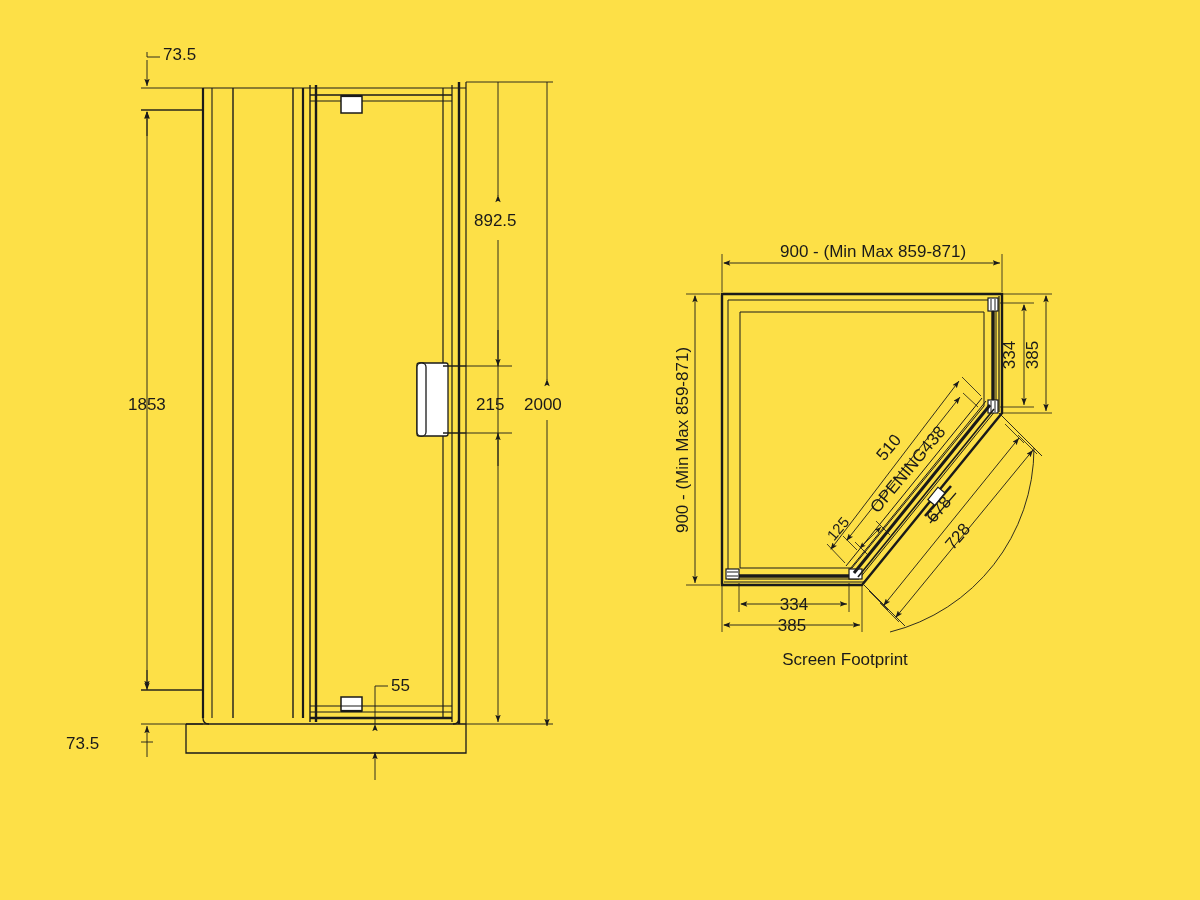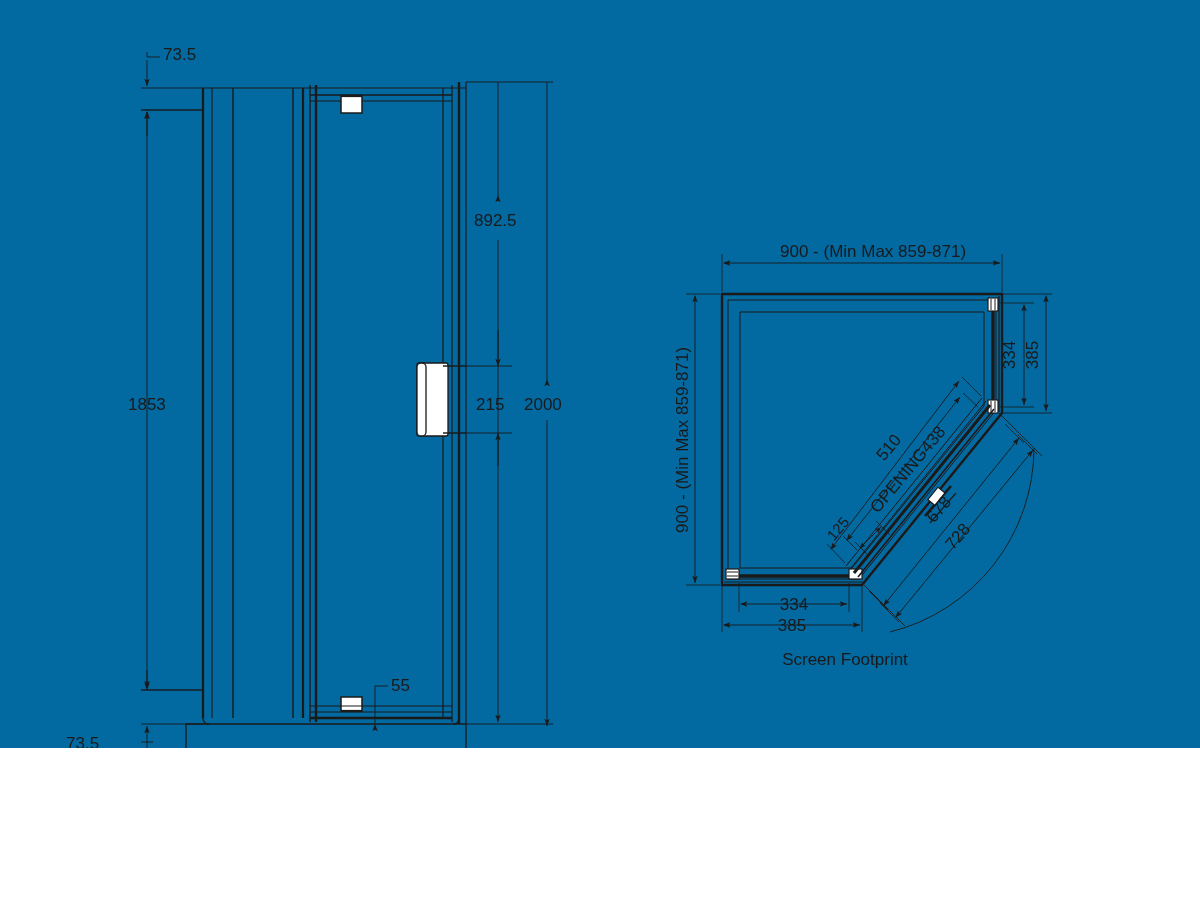--- a/index.html
+++ b/index.html
@@ -4,22 +4,22 @@
 <title>Shower Screen Technical Drawing</title>
 <style>
   html, body {
     margin: 0;
     padding: 0;
     background: #ffffff;
   }
   #sheet {
     position: relative;
     width: 1200px;
-    height: 748px;
-    background: #0369a1;
+    height: 900px;
+    background: #fde047;
     font-family: "Liberation Sans", sans-serif;
     overflow: hidden;
   }
   #sheet svg {
     position: absolute;
     left: 0;
     top: 0;
     width: 1200px;
     height: 900px;
   }

